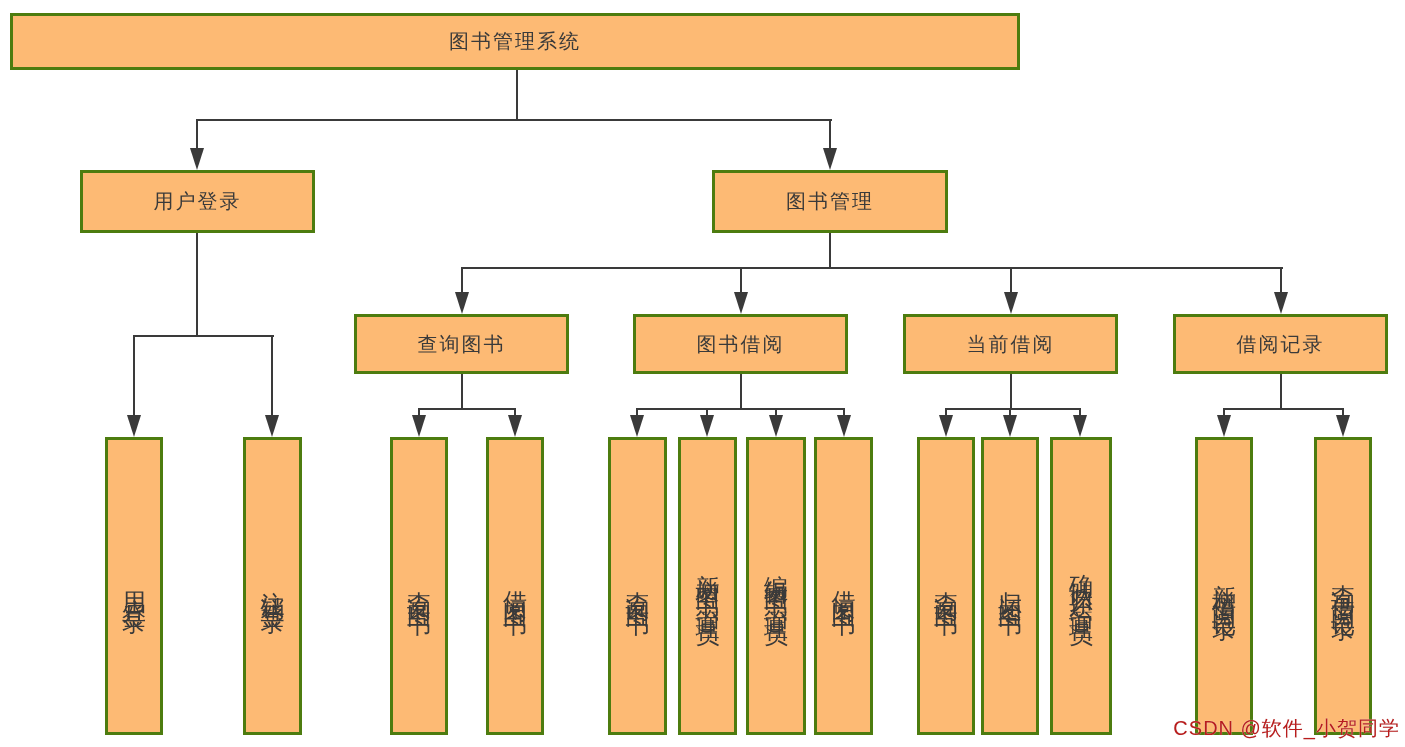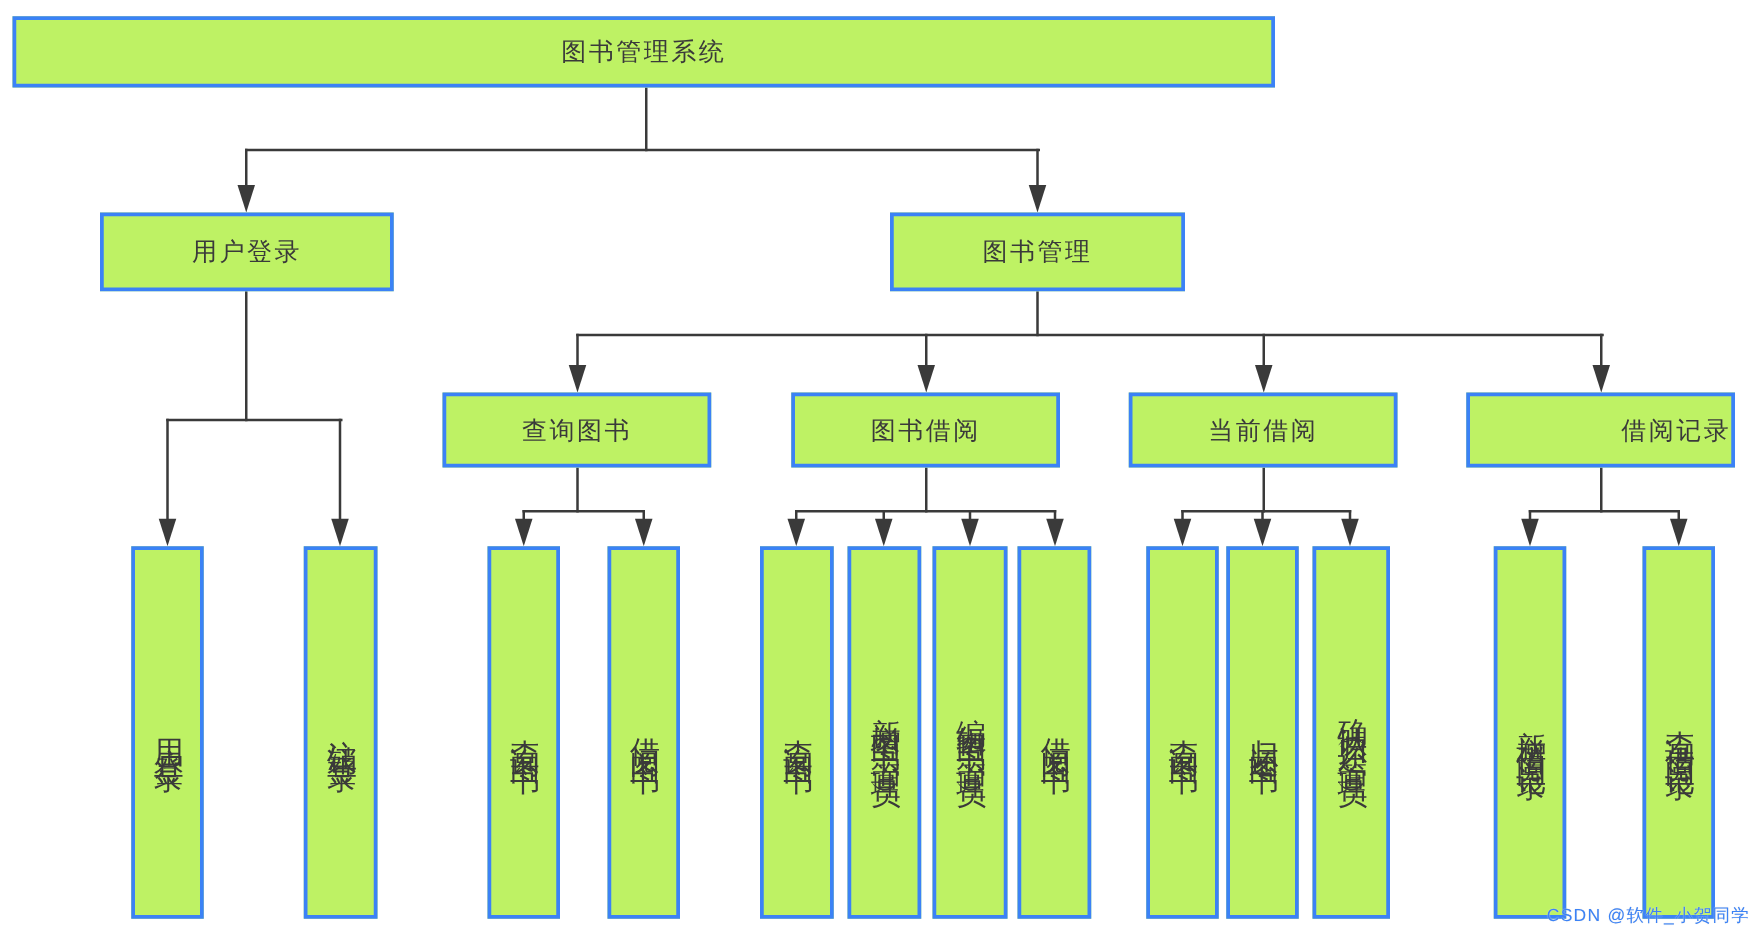--- a/index.html
+++ b/index.html
@@ -1,38 +1,38 @@
 <!DOCTYPE html>
 <html><head>
 <meta charset="utf-8">
 <style>
   html,body { margin:0; padding:0; background:#ffffff; }
   .stage {
     position:relative; width:1405px; height:747px; background:#ffffff;
     font-family:"Liberation Sans", sans-serif; overflow:hidden;
   }
   .box {
-    position:absolute; box-sizing:border-box; background:#bef264;
-    border:3px solid #3b82f6; display:flex; align-items:center; justify-content:center;
+    position:absolute; box-sizing:border-box; background:#fdba74;
+    border:3px solid #4d7c0f; display:flex; align-items:center; justify-content:center;
     color:#3a3a3a;
   }
   .hlabel { font-size:20px; letter-spacing:2px; white-space:nowrap; }
   .vbox span.vtext {
     writing-mode:vertical-rl; text-orientation:mixed;
     font-size:24px; letter-spacing:7px; line-height:1; color:#3a3a3a;
   }
   .line { position:absolute; background:#3a3a3a; }
   .ah {
     position:absolute; width:0; height:0;
     border-left:7px solid transparent; border-right:7px solid transparent;
     border-top:22px solid #3a3a3a;
   }
   .watermark {
-    position:absolute; right:5px; bottom:5px; font-size:14px;
-    color:#3b82f6; letter-spacing:1px; white-space:nowrap;
+    position:absolute; right:5px; bottom:5px; font-size:20px;
+    color:#b91c1c; letter-spacing:1px; white-space:nowrap;
     text-shadow:0 0 1px #e0e0e0;
     margin-left:28px;
   }
 </style>
 </head>
 <body>
 
 <div class="stage">
 
   <div class="line" style="left:516px; top:70px; width:2px; height:51px;"></div>
@@ -108,21 +108,21 @@
 
   <div class="box" style="left:354px; top:314px; width:215px; height:60px;">
     <span class="hlabel">查询图书</span>
   </div>
   <div class="box" style="left:633px; top:314px; width:215px; height:60px;justify-content:center;">
     <span class="hlabel">图书借阅</span>
   </div>
   <div class="box" style="left:903px; top:314px; width:215px; height:60px;font-family:Liberation Serif, serif;">
     <span class="hlabel">当前借阅</span>
   </div>
-  <div class="box" style="left:1173px; top:314px; width:215px; height:60px;justify-content:flex-end;">
+  <div class="box" style="left:1173px; top:314px; width:215px; height:60px;">
     <span class="hlabel">借阅记录</span>
   </div>
 
   <div class="box vbox" style="left:105px; top:437px; width:58px; height:298px;">
     <span class="vtext">用户登录</span>
   </div>
   <div class="box vbox" style="left:243px; top:437px; width:59px; height:298px;">
     <span class="vtext">注销登录</span>
   </div>
 

